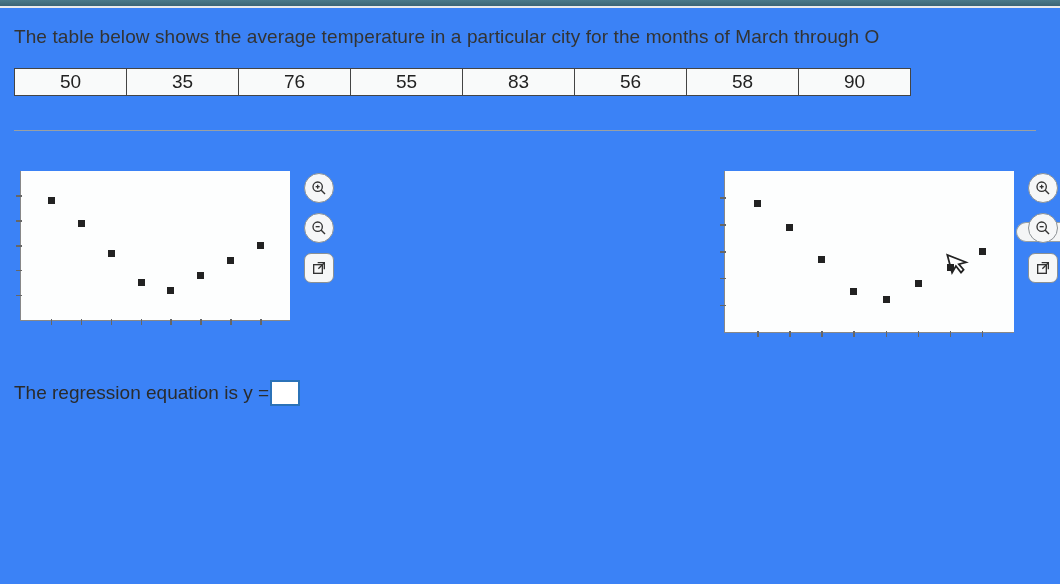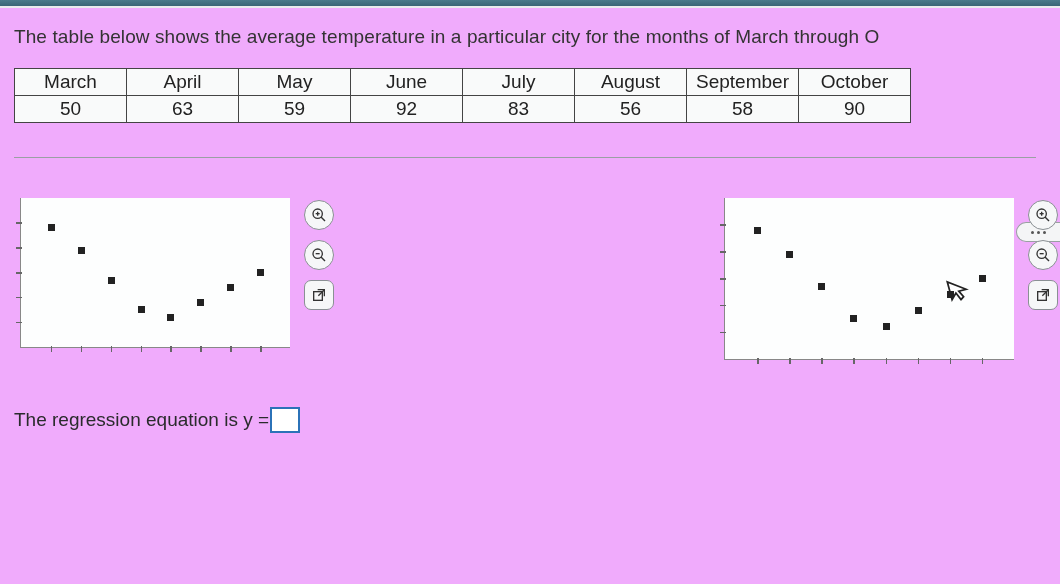--- a/index.html
+++ b/index.html
@@ -9,21 +9,21 @@
     width: 1060px;
     height: 584px;
     overflow: hidden;
     position: relative;
   }
   .top-bar {
     height: 6px;
     background: linear-gradient(to bottom, #4a7a8a, #3a6575);
   }
   .page {
-    background: #f0abfc;
+    background: #3b82f6;
     margin: 2px 0 0 0;
     padding: 16px 2px 0 14px;
     height: 576px;
     position: relative;
     color: #2a2b2c;
   }
   .question-text {
     font-size: 19px;
     line-height: 1.35;
     color: #333;
@@ -169,35 +169,25 @@
 <div class="top-bar"></div>
 
 <div class="page">
 
   <div class="question-text">
     <span>The table below shows the average temperature in a particular city for the months of March through O</span><br>
   </div>
 
   <table class="data-table">
     <tbody>
-        <tr>
-      <th>March</th>
-      <th>April</th>
-      <th>May</th>
-      <th>June</th>
-      <th>July</th>
-      <th>August</th>
-      <th>September</th>
-      <th>October</th>
-    </tr>
     <tr>
       <td>50</td>
-      <td>63</td>
-      <td>59</td>
-      <td>92</td>
+      <td>35</td>
+      <td>76</td>
+      <td>55</td>
       <td>83</td>
       <td>56</td>
       <td>58</td>
       <td>90</td>
     </tr>
   </tbody>
     </table>
 
   <hr class="divider">
 

